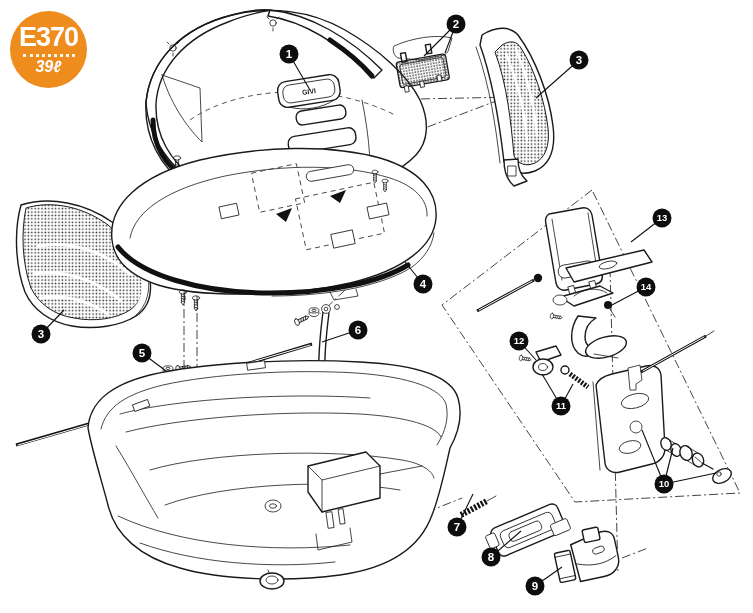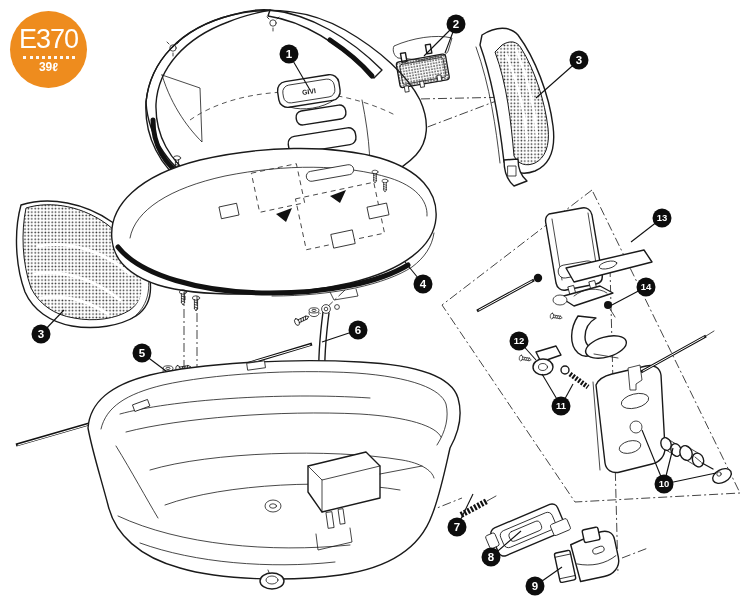--- a/index.html
+++ b/index.html
@@ -1,23 +1,23 @@
 <!DOCTYPE html>
 <html><head>
 <meta charset="utf-8">
 <style>
   html,body{margin:0;padding:0;background:#fff;}
   .stage{position:relative;width:753px;height:613px;background:#fff;overflow:hidden;
          font-family:"Liberation Sans",sans-serif;}
   .badge{position:absolute;left:10px;top:11px;width:77px;height:77px;border-radius:50%;
          background:#EE8C1E;color:#fff;display:flex;flex-direction:column;align-items:center;
          justify-content:center;text-align:center;line-height:1;}
-  .badge .model{font-weight:normal;font-size:27px;letter-spacing:-1px;}
+  .badge .model{font-weight:bold;font-size:27px;letter-spacing:-1px;}
   .badge .sep{width:52px;border-top:3px dotted rgba(255,255,255,.95);margin:3px 0 2px 0;}
-  .badge .cap{font-weight:bold;font-size:12px;}
+  .badge .cap{font-weight:bold;font-style:italic;font-size:16px;}
   svg{position:absolute;left:0;top:0;}
   .ln{fill:none;stroke:#1a1a1a;stroke-width:1.4;stroke-linejoin:round;stroke-linecap:round;}
   .fw{fill:#fff;stroke:#1a1a1a;stroke-width:1.4;stroke-linejoin:round;}
   .thin{stroke-width:.8;}
   .thick{fill:none;stroke:#111;stroke-width:5;stroke-linecap:round;}
   .dash{fill:none;stroke:#444;stroke-width:.9;stroke-dasharray:5 4;}
   .dashdot{fill:none;stroke:#3a3a3a;stroke-width:.95;stroke-dasharray:9 3 2 3;}
   .wht{fill:none;stroke:#fff;stroke-linecap:round;}
   .coil{fill:none;stroke:#111;stroke-linecap:butt;}
   .leader{stroke:#101010;stroke-width:1.1;}

